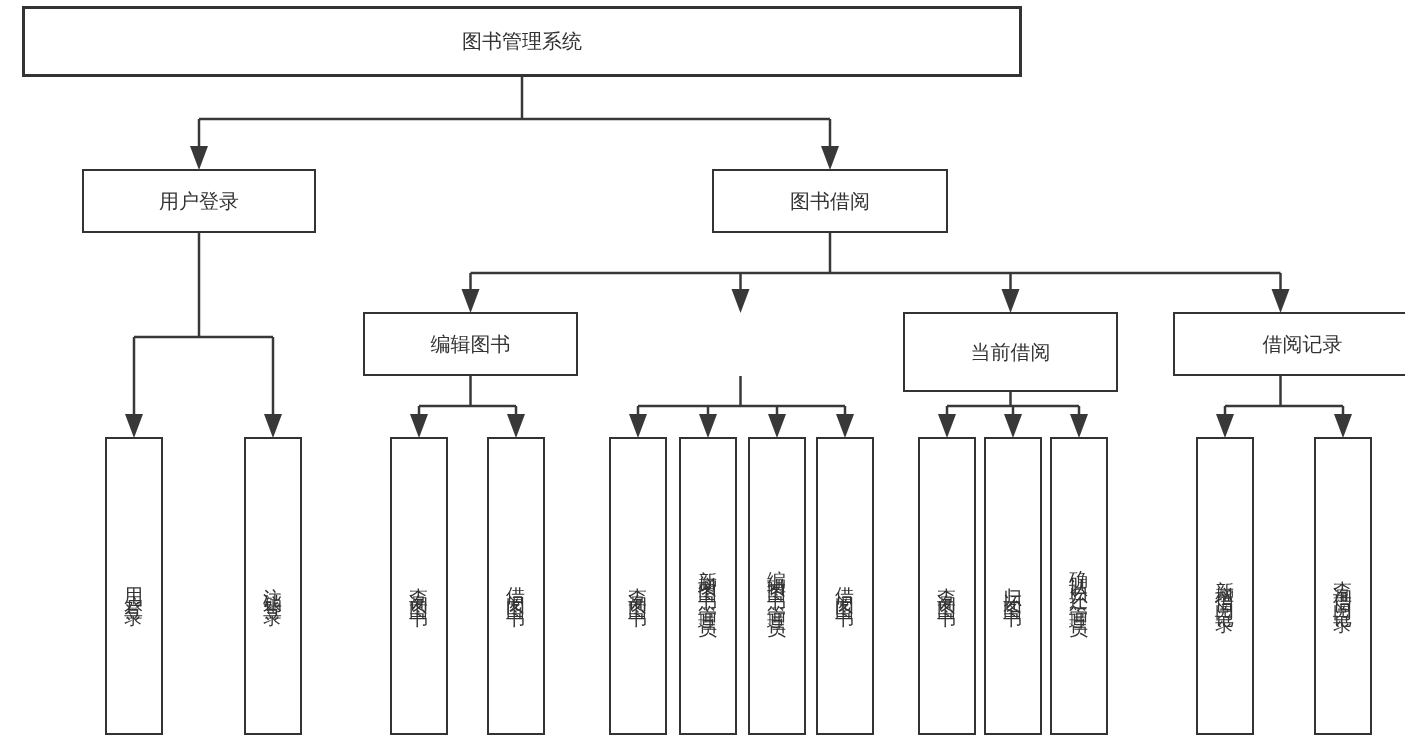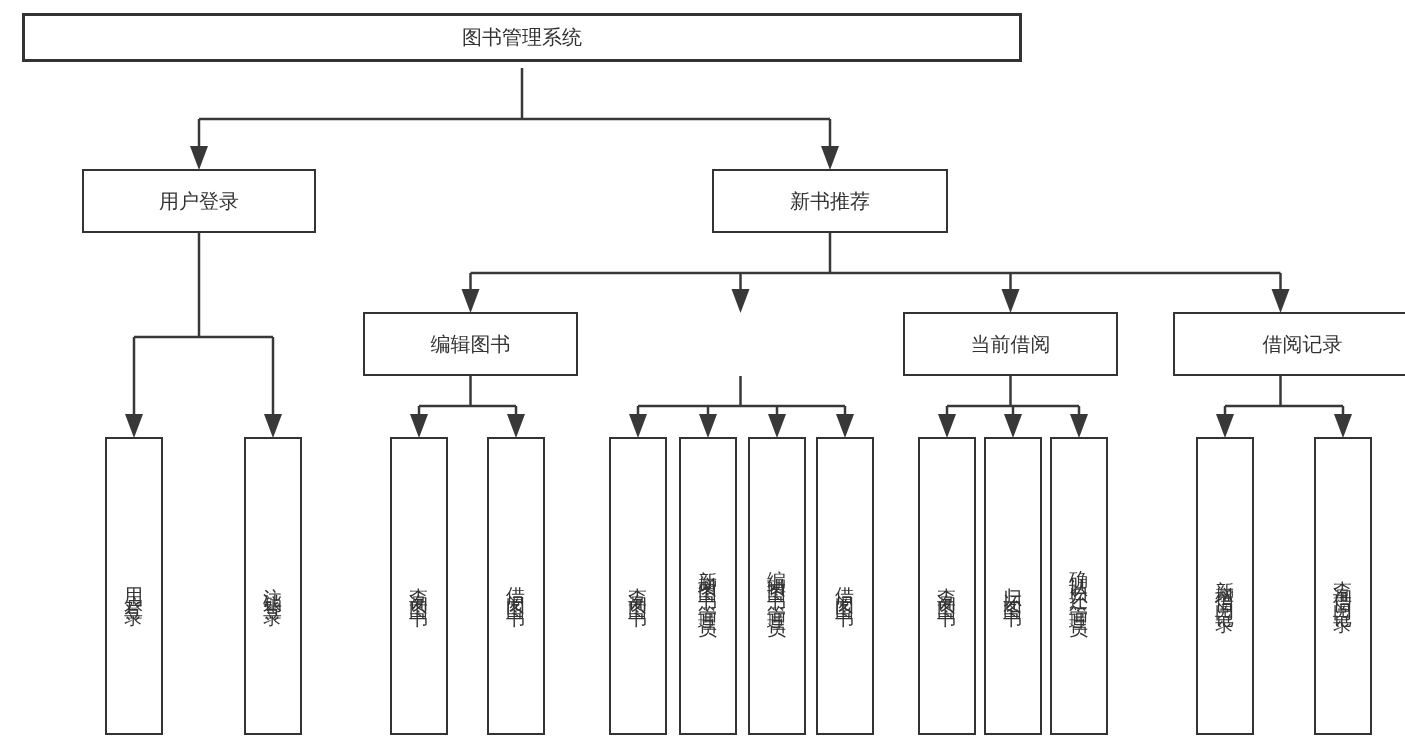--- a/index.html
+++ b/index.html
@@ -93,35 +93,35 @@
       <polygon points="768,414 786,414 777,438"></polygon>
       <polygon points="836,414 854,414 845,438"></polygon>
       <polygon points="938,414 956,414 947,438"></polygon>
       <polygon points="1004,414 1022,414 1013,438"></polygon>
       <polygon points="1070,414 1088,414 1079,438"></polygon>
       <polygon points="1216,414 1234,414 1225,438"></polygon>
       <polygon points="1334,414 1352,414 1343,438"></polygon>
     </g>
   </svg>
 
-  <div class="box l1" style="left:22px;top:13px;width:1000px;height:49px">
+  <div class="box l1" style="left:22px;top:6px;width:1000px;height:71px">
     <span>图书管理系统</span>
   </div>
 
   <div class="box l2" style="left:82px;top:169px;width:234px;height:64px">
     <span>用户登录</span>
   </div>
   <div class="box l2" style="left:712px;top:169px;width:236px;height:64px">
-    <span>新书推荐</span>
+    <span>图书借阅</span>
   </div>
 
   <div class="box l3" style="left:363px;top:312px;width:215px;height:64px">
     <span>编辑图书</span>
   </div>
-  <div class="box l3" style="left:903px;top:312px;width:215px;height:64px">
+  <div class="box l3" style="left:903px;top:312px;width:215px;height:80px">
     <span>当前借阅</span>
   </div>
   <div class="box l3" style="left:1173px;top:312px;width:259px;height:64px">
     <span>借阅记录</span>
   </div>
 
   <div class="box vbox" style="left:105px;top:437px;width:58px;height:298px">
     <span>用户登录</span>
   </div>
   <div class="box vbox" style="left:244px;top:437px;width:58px;height:298px">

